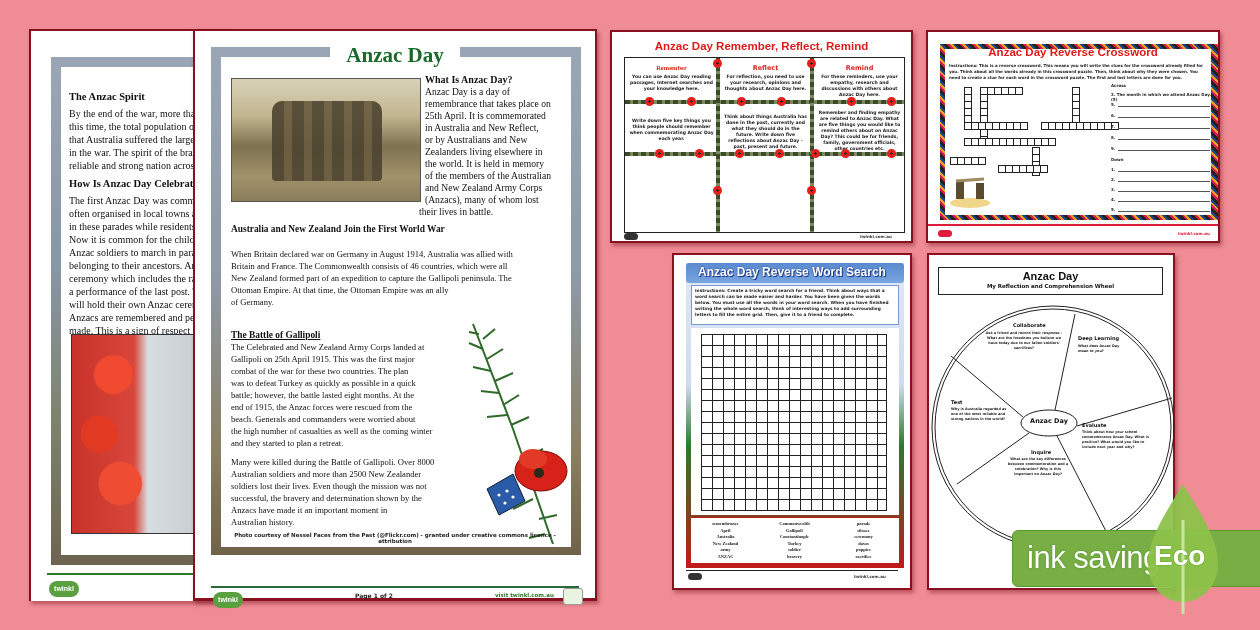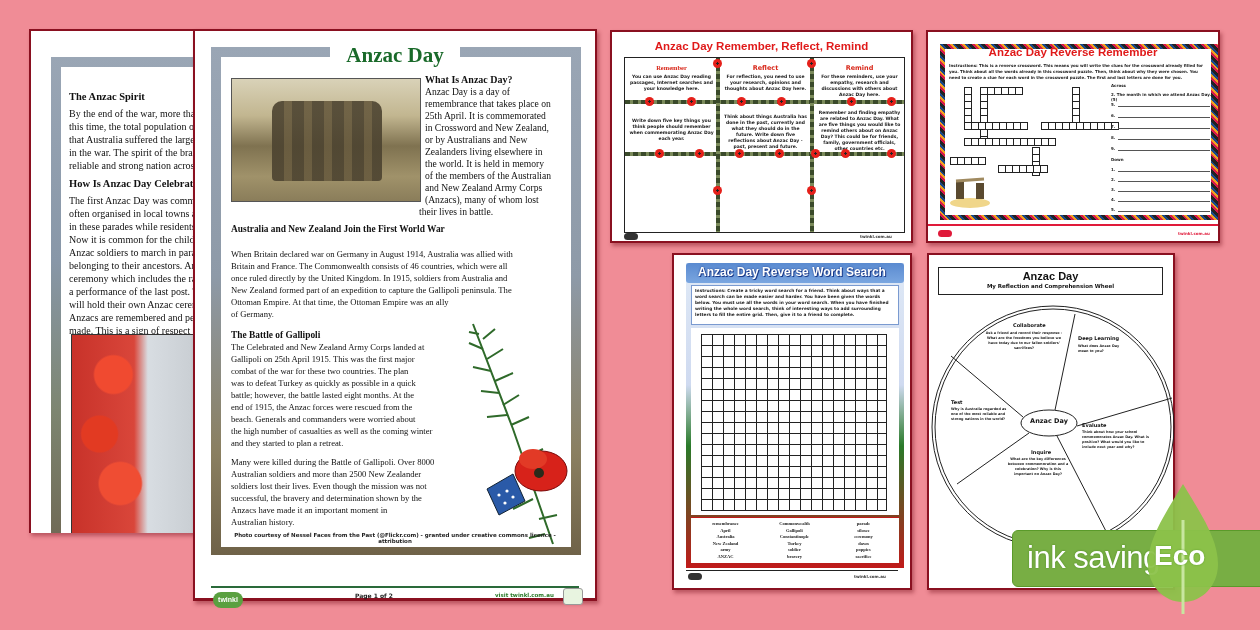--- a/index.html
+++ b/index.html
@@ -2,21 +2,21 @@
 <html><head>
 <meta charset="utf-8">
 <style>
   * { box-sizing: border-box; margin: 0; padding: 0; }
   html, body { width: 1260px; height: 630px; overflow: hidden; }
   body { background: #f08c96; font-family: "DejaVu Sans", sans-serif; position: relative; }
 
   .sheet { position: absolute; background: #fff; box-shadow: 2px 3px 4px rgba(120,20,30,0.45); }
 
   
-  #page2 { left: 29px; top: 29px; width: 200px; height: 504px; border-top: 2px solid #8a1020; border-left: 2px solid #8a1020; overflow: hidden; }
+  #page2 { left: 29px; top: 29px; width: 200px; height: 572px; border-top: 2px solid #8a1020; border-left: 2px solid #8a1020; overflow: hidden; }
   #page2 .frame { position: absolute; left: 20px; top: 26px; width: 300px; height: 508px; background: linear-gradient(180deg,#9aa6b5 0%,#8897a8 40%,#7d8570 70%,#6d6450 100%); }
   #page2 .inner { position: absolute; left: 30px; top: 36px; width: 300px; height: 488px; background: #fff; padding: 24px 8px 0 8px; }
   .doc-h { font-family: "Liberation Serif", serif; font-weight: bold; font-size: 10.5px; color: #111; margin-bottom: 5px; white-space: nowrap; }
   .doc-p { font-family: "Liberation Serif", serif; font-size: 10px; line-height: 13px; color: #111; white-space: nowrap; margin-bottom: 6px; }
   #page2 .poppy-photo { position: absolute; left: 10px; top: 267px; width: 140px; height: 200px; background: radial-gradient(circle at 30% 20%, #f04a30 10%, transparent 11%), radial-gradient(circle at 20% 50%, #e23a22 12%, transparent 13%), radial-gradient(circle at 35% 75%, #ef4d33 12%, transparent 13%), linear-gradient(90deg,#c8322a 0%,#d9463a 45%,#d8dde2 55%,#c4c9ce 100%); border: 1px solid #333; }
   #page2 .footer-line { position: absolute; left: 16px; right: 0; top: 542px; height: 2px; background: #2a7a2a; }
   .twinkl-logo { position: absolute; width: 30px; height: 16px; border-radius: 9px; background: #5aa040; color: #fff; font-size: 7px; font-weight: bold; text-align: center; line-height: 16px; font-family: "Liberation Sans", sans-serif; }
 
   
   #page1 { left: 193px; top: 29px; width: 404px; height: 572px; border: 2px solid #8a1020; border-bottom: 3px solid #8a1020; }
@@ -135,43 +135,42 @@
   </div>
   <div class="soldier-photo">
       <div class="figs"></div>
     </div>
   <div class="col-right">
     <div class="doc-h" style="font-size:10px;margin-bottom:1px;">What Is Anzac Day?</div>
     <div class="doc-p" style="font-size:9.6px;line-height:12px;">
       <div>Anzac Day is a day of</div>
         <div>remembrance that takes place on</div>
         <div>25th April. It is commemorated</div>
-        <div>in Crossword and New Zealand,</div>
+        <div>in Australia and New Reflect,</div>
         <div>or by Australians and New</div>
         <div>Zealanders living elsewhere in</div>
         <div>the world. It is held in memory</div>
         <div>of the members of the Australian</div>
         <div>and New Zealand Army Corps</div>
         <div>(Anzacs), many of whom lost</div>
         <div style="margin-left:-6px">their lives in battle.</div>
     </div>
   </div>
   <div class="col-full">
     <div class="doc-h" style="font-size:9.4px;margin-bottom:14px;">Australia and New Zealand Join the First World War</div>
     <div class="doc-p" style="font-size:8.6px;line-height:12px;">
       <div>When Britain declared war on Germany in August 1914, Australia was allied with</div>
         <div>Britain and France. The Commonwealth consists of 46 countries, which were all</div>
-        <div>once ruled directly by the United Kingdom. In 1915, soldiers from Australia and</div>
         <div>New Zealand formed part of an expedition to capture the Gallipoli peninsula. The</div>
         <div>Ottoman Empire. At that time, the Ottoman Empire was an ally</div>
         <div>of Germany.</div>
     </div>
   </div>
   <div class="col-lower">
-    <div class="doc-h" style="font-size:9.4px;margin-bottom:1px;">The Battle of Gallipoli</div>
+    <div class="doc-h" style="font-size:9.4px;margin-bottom:1px;text-decoration:underline;">The Battle of Gallipoli</div>
     <div class="doc-p" style="font-size:8.6px;line-height:12px;margin-bottom:7px;">
       <div>The Celebrated and New Zealand Army Corps landed at</div>
         <div>Gallipoli on 25th April 1915. This was the first major</div>
         <div>combat of the war for these two countries. The plan</div>
         <div>was to defeat Turkey as quickly as possible in a quick</div>
         <div>battle; however, the battle lasted eight months. At the</div>
         <div>end of 1915, the Anzac forces were rescued from the</div>
         <div>beach. Generals and commanders were worried about</div>
         <div>the high number of casualties as well as the coming winter</div>
         <div>and they started to plan a retreat.</div>
@@ -242,21 +241,21 @@
     <div class="poppy" style="left:88px;top:128px;"></div>
     <div class="poppy" style="left:182px;top:128px;"></div>
   </div>
   <div class="mini-logo" style="left:12px;top:201px;"></div>
   <div class="mini-foot" style="left:248px;top:202px;">twinkl.com.au</div>
 </div>
 
 <div class="sheet" id="crossword">
   <div class="frame"></div>
   <div class="inner"></div>
-  <div class="title">Anzac Day Reverse Remember</div>
+  <div class="title">Anzac Day Reverse Crossword</div>
   <div class="instr">Instructions: This is a reverse crossword. This means you will write the clues for the crossword already filled for you. Think about all the words already in this crossword puzzle. Then, think about why they were chosen. You need to create a clue for each word in the crossword puzzle. The first and last letters are done for you.</div>
 
   <div class="cw-row" style="left:36px;top:55px;">
       <div class="cw-cell"></div>
     </div>
   <div class="cw-row" style="left:52px;top:55px;">
       <div class="cw-cell"></div>
       <div class="cw-cell"></div>
       <div class="cw-cell"></div>
       <div class="cw-cell"></div>

